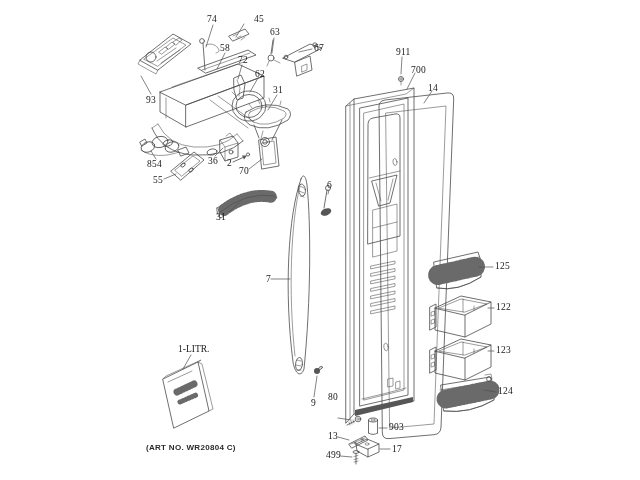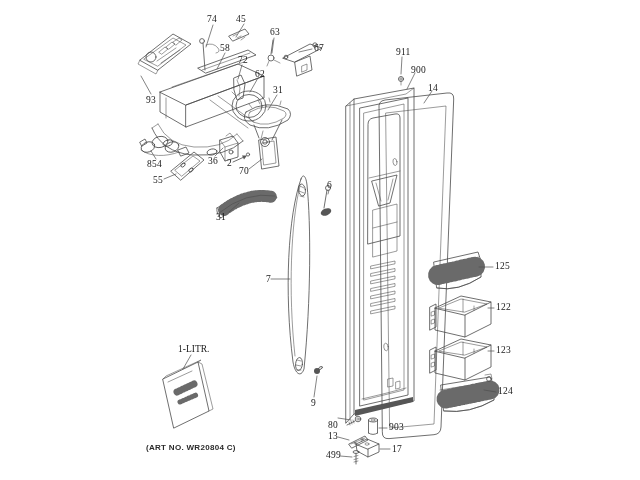--- a/index.html
+++ b/index.html
@@ -282,45 +282,45 @@
       <path class="leader" d="M 338,418 L 351,420"></path>
       <path class="leader" d="M 387,428 L 379,428"></path>
       <path class="leader" d="M 338,437 L 349,440"></path>
       <path class="leader" d="M 390,449 L 380,449"></path>
       <path class="leader" d="M 340,456 L 352,457"></path>
       <path class="leader" d="M 191,355 L 183,369"></path>
     </g>
   </svg>
 
   <span class="co" style="left:207px;top:14px">74</span>
-  <span class="co" style="left:236px;top:14px">45</span>
+  <span class="co" style="left:254px;top:14px">45</span>
   <span class="co" style="left:220px;top:43px">58</span>
   <span class="co" style="left:238px;top:55px">72</span>
   <span class="co" style="left:270px;top:27px">63</span>
   <span class="co" style="left:314px;top:43px">67</span>
   <span class="co" style="left:255px;top:69px">62</span>
   <span class="co" style="left:273px;top:85px">31</span>
   <span class="co" style="left:146px;top:95px">93</span>
   <span class="co" style="left:147px;top:159px">854</span>
   <span class="co" style="left:153px;top:175px">55</span>
   <span class="co" style="left:208px;top:156px">36</span>
   <span class="co" style="left:227px;top:158px">2</span>
   <span class="co" style="left:239px;top:166px">70</span>
   <span class="co" style="left:216px;top:212px">31</span>
   <span class="co" style="left:266px;top:274px">7</span>
   <span class="co" style="left:327px;top:180px">6</span>
   <span class="co" style="left:311px;top:398px">9</span>
   <span class="co" style="left:396px;top:47px">911</span>
-  <span class="co" style="left:411px;top:65px">900</span>
+  <span class="co" style="left:411px;top:65px">700</span>
   <span class="co" style="left:428px;top:83px">14</span>
   <span class="co" style="left:495px;top:261px">125</span>
   <span class="co" style="left:496px;top:302px">122</span>
   <span class="co" style="left:496px;top:345px">123</span>
   <span class="co" style="left:498px;top:386px">124</span>
-  <span class="co" style="left:328px;top:420px">80</span>
+  <span class="co" style="left:328px;top:392px">80</span>
   <span class="co" style="left:389px;top:422px">903</span>
   <span class="co" style="left:328px;top:431px">13</span>
   <span class="co" style="left:392px;top:444px">17</span>
   <span class="co" style="left:326px;top:450px">499</span>
 
   <span class="liter" style="left:178px;top:344px">1-LITR.</span>
 
   <span class="artno" style="left:146px;top:443px">(ART NO. WR20804 C)</span>
 </div>
 

